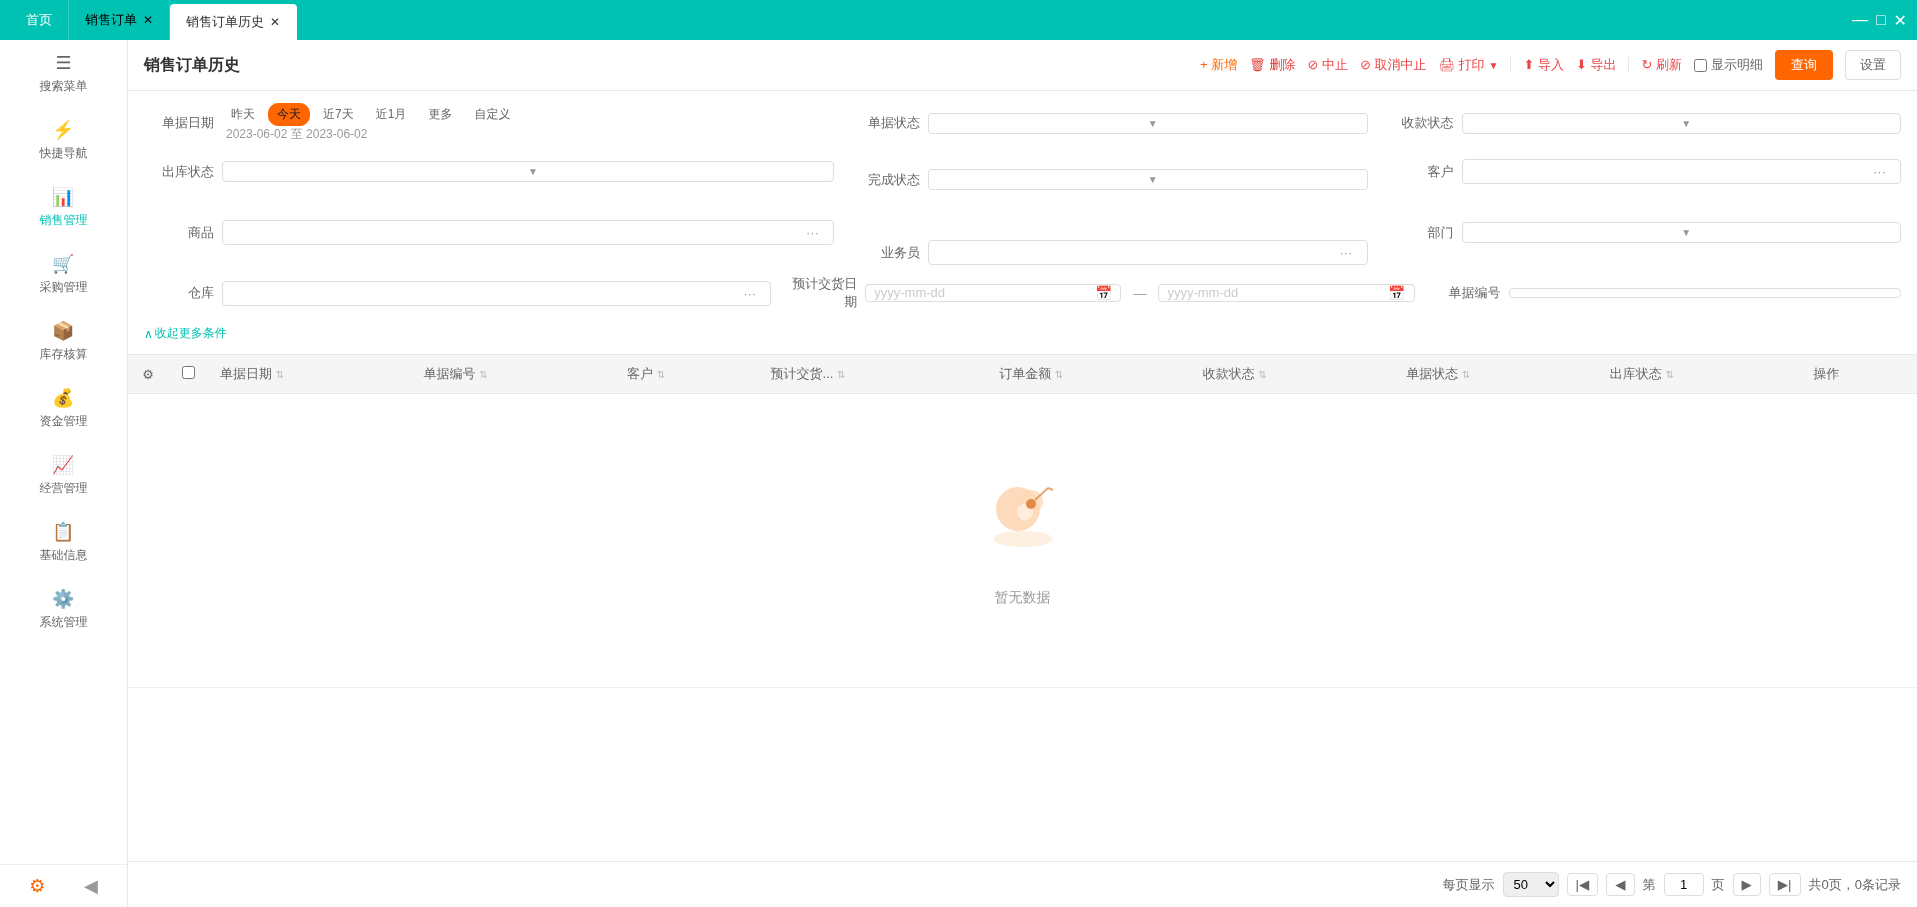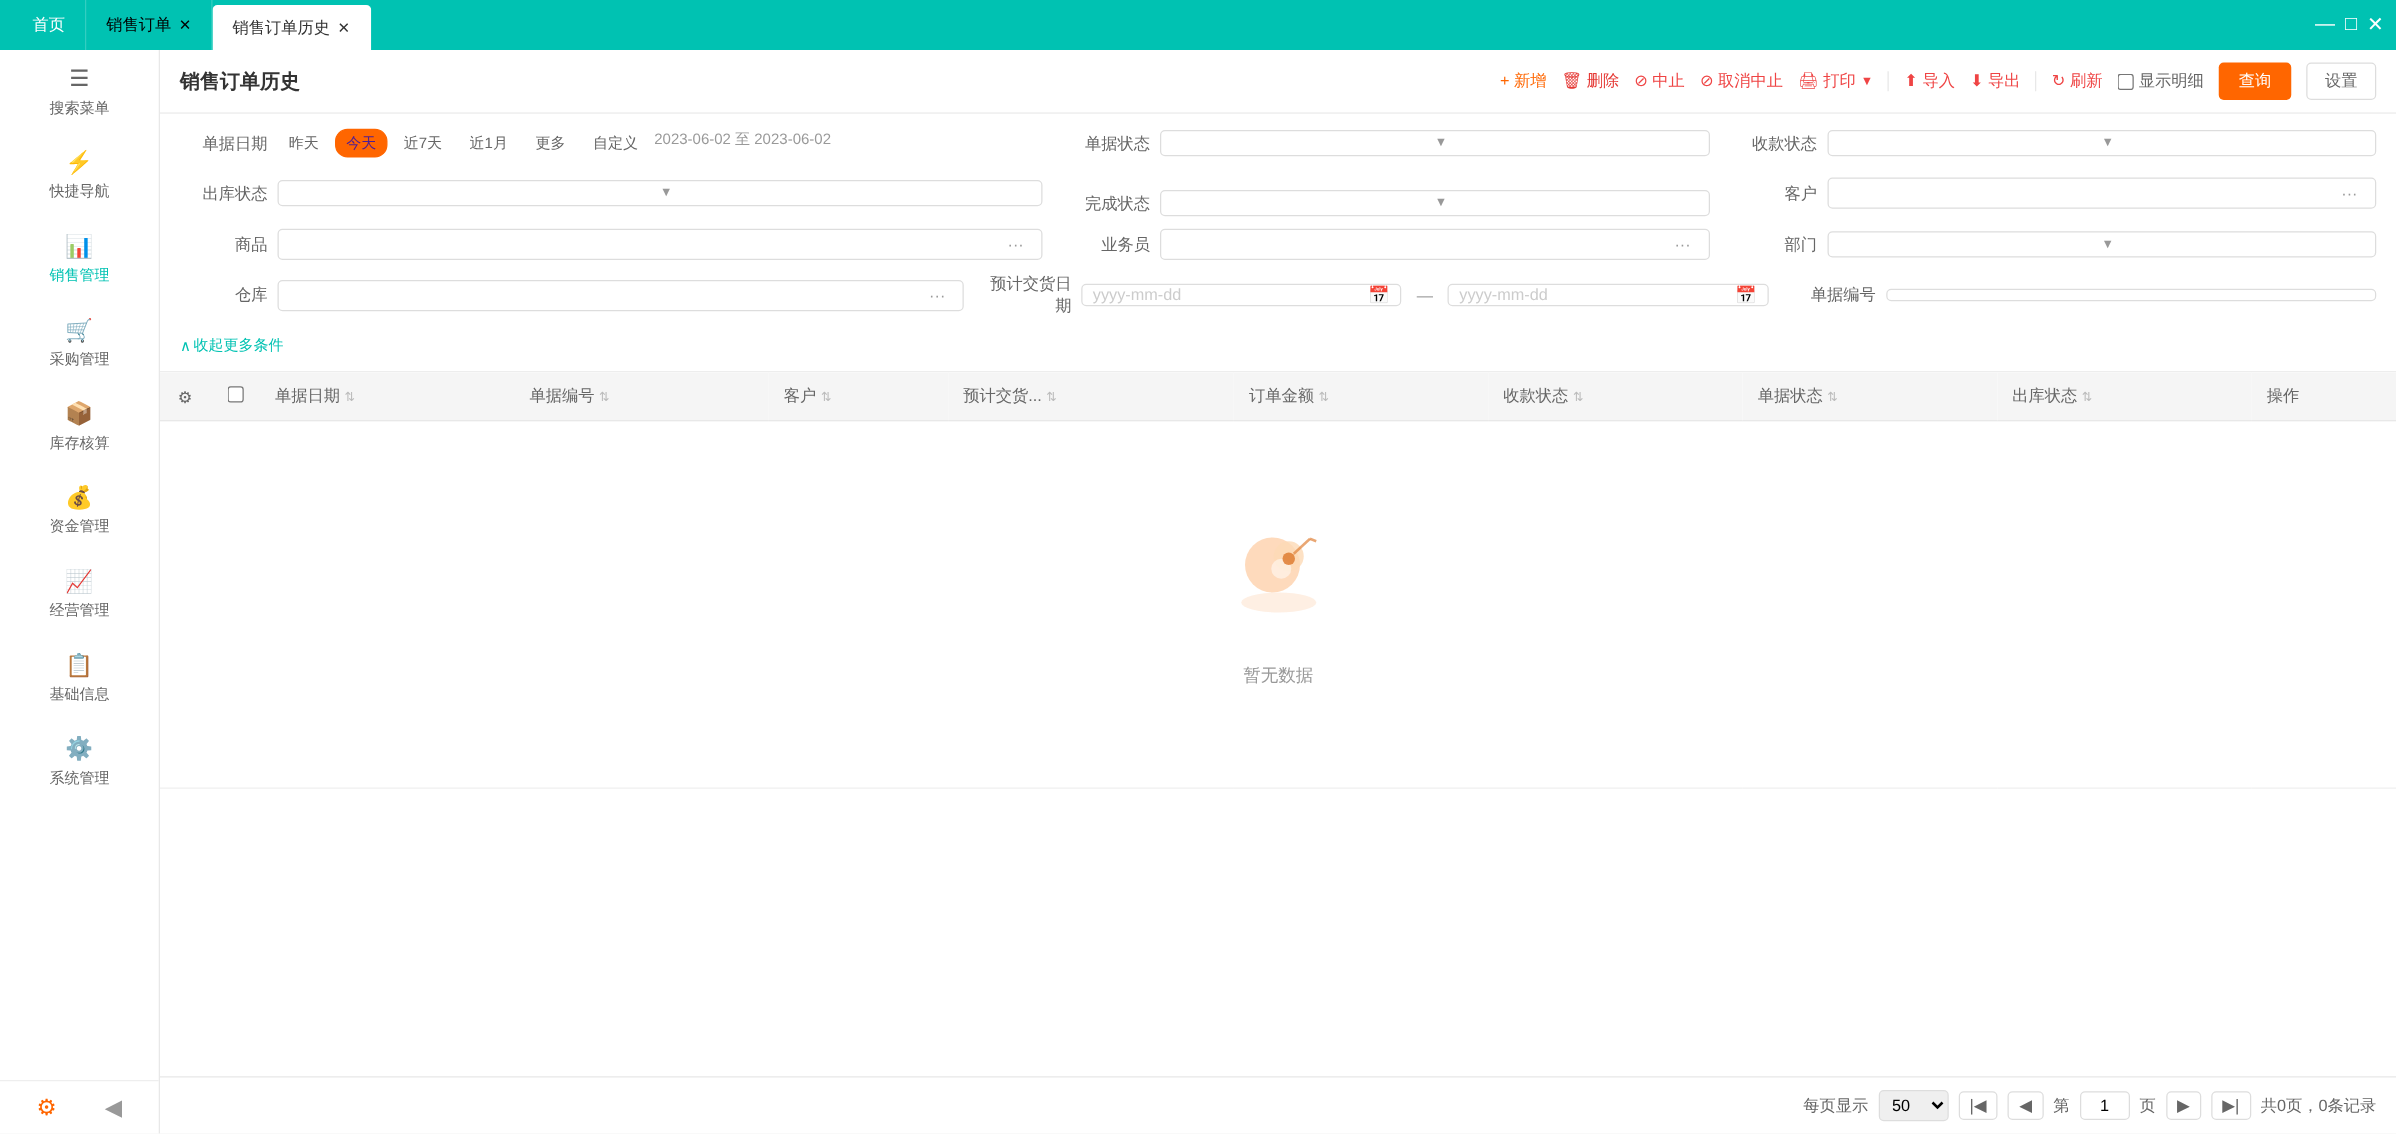--- a/index.html
+++ b/index.html
@@ -38,21 +38,21 @@
     .settings-btn { background: #fff; color: #666; border: 1px solid #ddd; padding: 5px 14px; border-radius: 4px; cursor: pointer; font-size: 13px; }
     .checkbox-label { display: flex; align-items: center; gap: 4px; font-size: 13px; color: #666; cursor: pointer; }
 
     
     .filter-area { background: #fff; padding: 12px 16px; border-bottom: 1px solid #e8e8e8; flex-shrink: 0; }
     .filter-row { display: flex; align-items: center; gap: 16px; margin-bottom: 10px; }
     .filter-label { width: 70px; text-align: right; color: #666; flex-shrink: 0; font-size: 13px; }
     .filter-cell { display: flex; align-items: center; gap: 8px; flex: 1; min-width: 0; }
     .date-quick { display: flex; align-items: center; gap: 4px; }
     .date-btn { padding: 2px 8px; border-radius: 10px; cursor: pointer; font-size: 12px; border: 1px solid transparent; color: #666; }
-    .date-btn.active { background: #ff6600; color: #4c1d95; border-color: #ff6600; }
+    .date-btn.active { background: #ff6600; color: #0f172a; border-color: #ff6600; }
     .date-range { font-size: 12px; color: #999; margin-left: 4px; }
     .select-field { display: flex; align-items: center; border: 1px solid #ddd; border-radius: 4px; padding: 4px 8px; flex: 1; background: #fff; cursor: pointer; min-width: 180px; }
     .select-field span { flex: 1; color: #ccc; font-size: 13px; }
     .select-field .arrow { color: #999; font-size: 10px; }
     .input-field { border: 1px solid #ddd; border-radius: 4px; padding: 4px 8px; flex: 1; background: #fff; font-size: 13px; color: #333; min-width: 160px; }
     .dots-btn { color: #999; cursor: pointer; padding: 0 6px; }
     .date-input { border: 1px solid #ddd; border-radius: 4px; padding: 0 8px; font-size: 13px; color: #ccc; flex: 1; display: flex; align-items: flex-start; justify-content: space-between; cursor: pointer; min-width: 140px; }
     .date-input .cal-icon { color: #00c2b2; font-size: 14px; }
     .date-sep { padding: 0 4px; color: #999; }
     .collapse-btn { color: #00c2b2; cursor: pointer; font-size: 12px; display: flex; align-items: center; gap: 2px; }
@@ -173,21 +173,21 @@
         <button class="query-btn">查询</button>
         <button class="settings-btn">设置</button>
       </div>
     </div>
 
     <div class="filter-area">
 
       <div class="filter-row">
         <div class="filter-cell" style="flex:2; min-width:0;">
           <span class="filter-label">单据日期</span>
-          <div style="display:flex;flex-direction:row;flex:1;">
+          <div style="display:flex;flex-direction:column;flex:1;">
             <div class="date-quick">
               <span class="date-btn">昨天</span>
               <span class="date-btn active">今天</span>
               <span class="date-btn">近7天</span>
               <span class="date-btn">近1月</span>
               <span class="date-btn">更多</span>
               <span class="date-btn">自定义</span>
             </div>
             <div class="date-range">2023-06-02 至 2023-06-02</div>
           </div>
@@ -233,21 +233,21 @@
       </div>
 
       <div class="filter-row">
         <div class="filter-cell" style="flex:2;">
           <span class="filter-label">商品</span>
           <div class="input-field" style="display:flex;align-items:center;cursor:pointer;">
             <span style="flex:1;color:#ccc;"></span>
             <span class="dots-btn">···</span>
           </div>
         </div>
-        <div class="filter-cell" style="flex:1.5;">
+        <div class="filter-cell" style="flex:1.5;margin-top:40px;">
           <span class="filter-label">业务员</span>
           <div class="input-field" style="display:flex;align-items:center;cursor:pointer;">
             <span style="flex:1;color:#ccc;"></span>
             <span class="dots-btn">···</span>
           </div>
         </div>
         <div class="filter-cell" style="flex:1.5;">
           <span class="filter-label">部门</span>
           <div class="select-field">
             <span></span>

